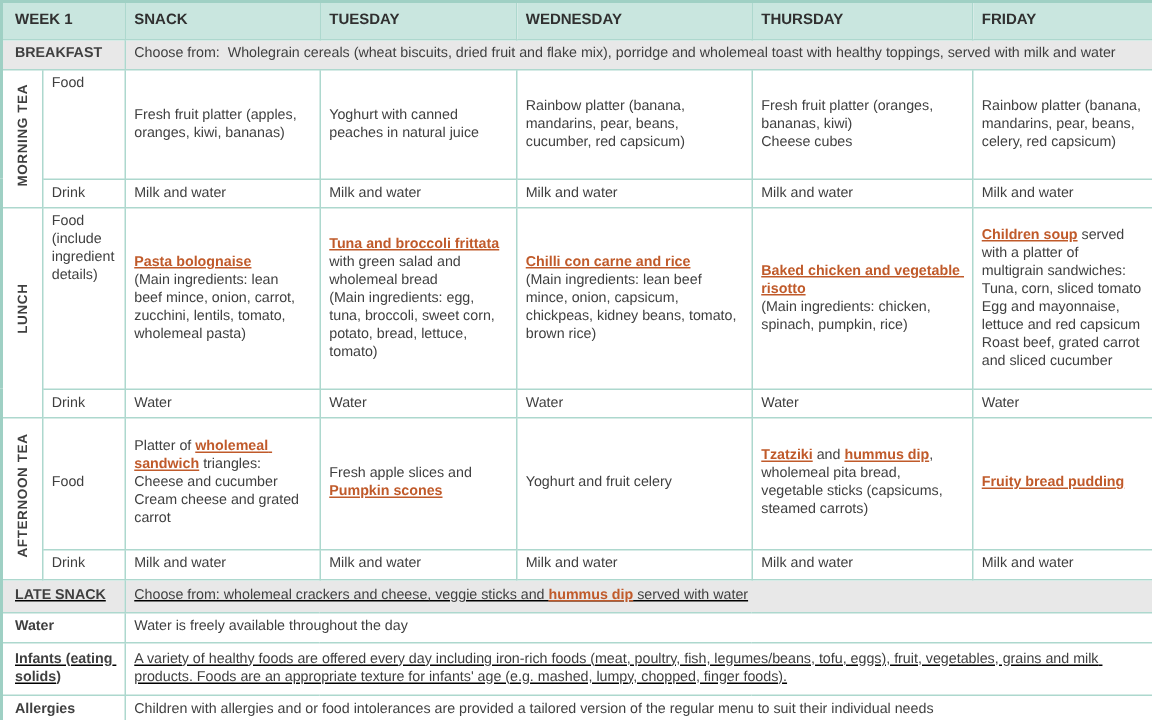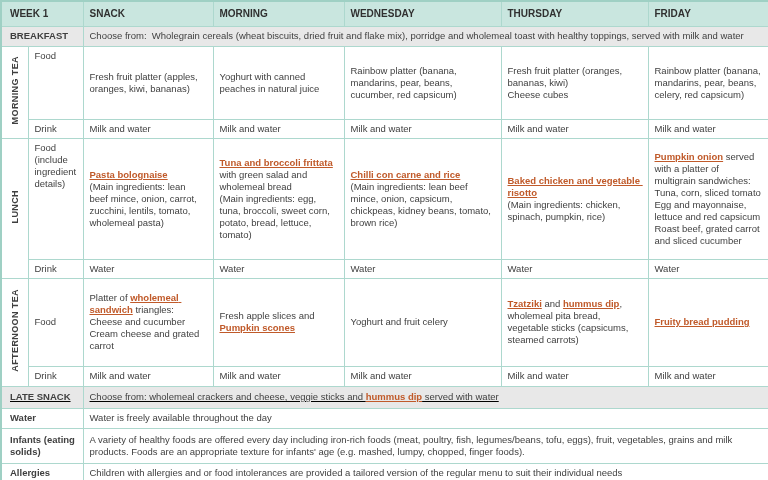--- a/index.html
+++ b/index.html
@@ -31,41 +31,41 @@
   tr.r-head    { height:25px;padding-left:36px; }
   tr.r-bfast   { height:20px; }
   tr.r-mtfood  { height:73px; }
   tr.r-drink1  { height:19px; }
   tr.r-lfood   { height:121px; }
   tr.r-drink2  { height:19px; }
   tr.r-atfood  { height:88px; }
   tr.r-drink3  { height:20px; }
   tr.r-snack   { height:22px;text-decoration:underline; }
   tr.r-water   { height:20px; }
-  tr.r-infants { height:35px; }
+  tr.r-infants { height:35px;text-decoration:underline; }
   tr.r-allerg  { height:19px; }
 </style>
 </head>
 <body>
 
 <table class="menu">
   <colgroup>
     <col style="width:27px">
       <col style="width:55px">
       <col style="width:130px">
       <col style="width:131px">
       <col style="width:157px">
       <col style="width:147px">
       <col style="width:121px">
   </colgroup>
   <thead>
     <tr class="r-head">
       <th colspan="2" class="week">WEEK 1</th>
       <th>SNACK</th>
-      <th>MORNING</th>
+      <th>TUESDAY</th>
       <th>WEDNESDAY</th>
       <th>THURSDAY</th>
       <th>FRIDAY</th>
     </tr>
   </thead>
   <tbody>
     <tr class="band r-bfast">
       <td colspan="2" class="rowlabel">BREAKFAST</td>
       <td colspan="5"><span>Choose from:  Wholegrain cereals (wheat biscuits, dried fruit and flake mix), porridge and wholemeal toast with healthy toppings, served with milk and water</span></td>
     </tr>
@@ -94,21 +94,21 @@
       <td class="sublabel va-top">Food
 (include ingredient details)</td>
       <td><span class="link">Pasta bolognaise</span><span>
 (Main ingredients: lean beef mince, onion, carrot, zucchini, lentils, tomato, wholemeal pasta)</span></td>
       <td><span class="link">Tuna and broccoli frittata</span><span> with green salad and wholemeal bread
 (Main ingredients: egg, tuna, broccoli, sweet corn, potato, bread, lettuce, tomato)</span></td>
       <td><span class="link">Chilli con carne and rice</span><span>
 (Main ingredients: lean beef mince, onion, capsicum, chickpeas, kidney beans, tomato, brown rice)</span></td>
       <td><span class="link">Baked chicken and vegetable risotto</span><span>
 (Main ingredients: chicken, spinach, pumpkin, rice)</span></td>
-      <td><span class="link">Pumpkin onion</span><span> served with a platter of multigrain sandwiches:
+      <td><span class="link">Children soup</span><span> served with a platter of multigrain sandwiches:
 Tuna, corn, sliced tomato
 Egg and mayonnaise, lettuce and red capsicum
 Roast beef, grated carrot and sliced cucumber</span></td>
     </tr>
     <tr class="r-drink2">
       <td class="sublabel">Drink</td>
       <td>Water</td>
       <td>Water</td>
       <td>Water</td>
       <td>Water</td>

